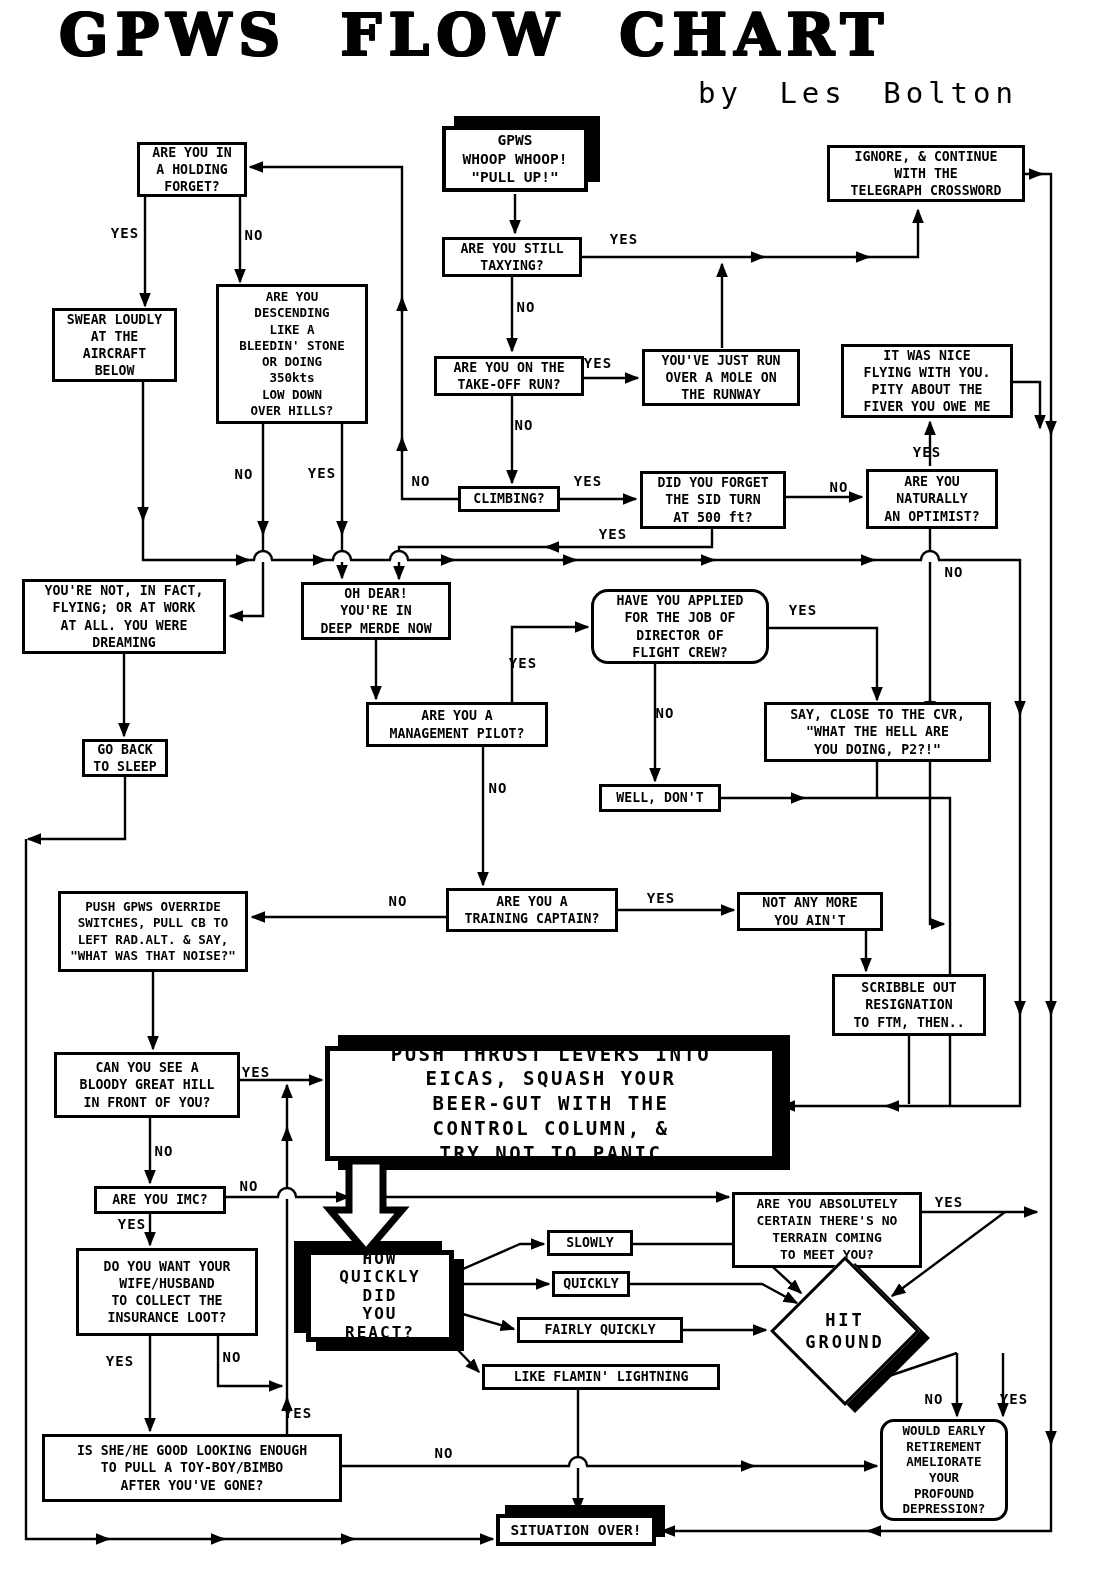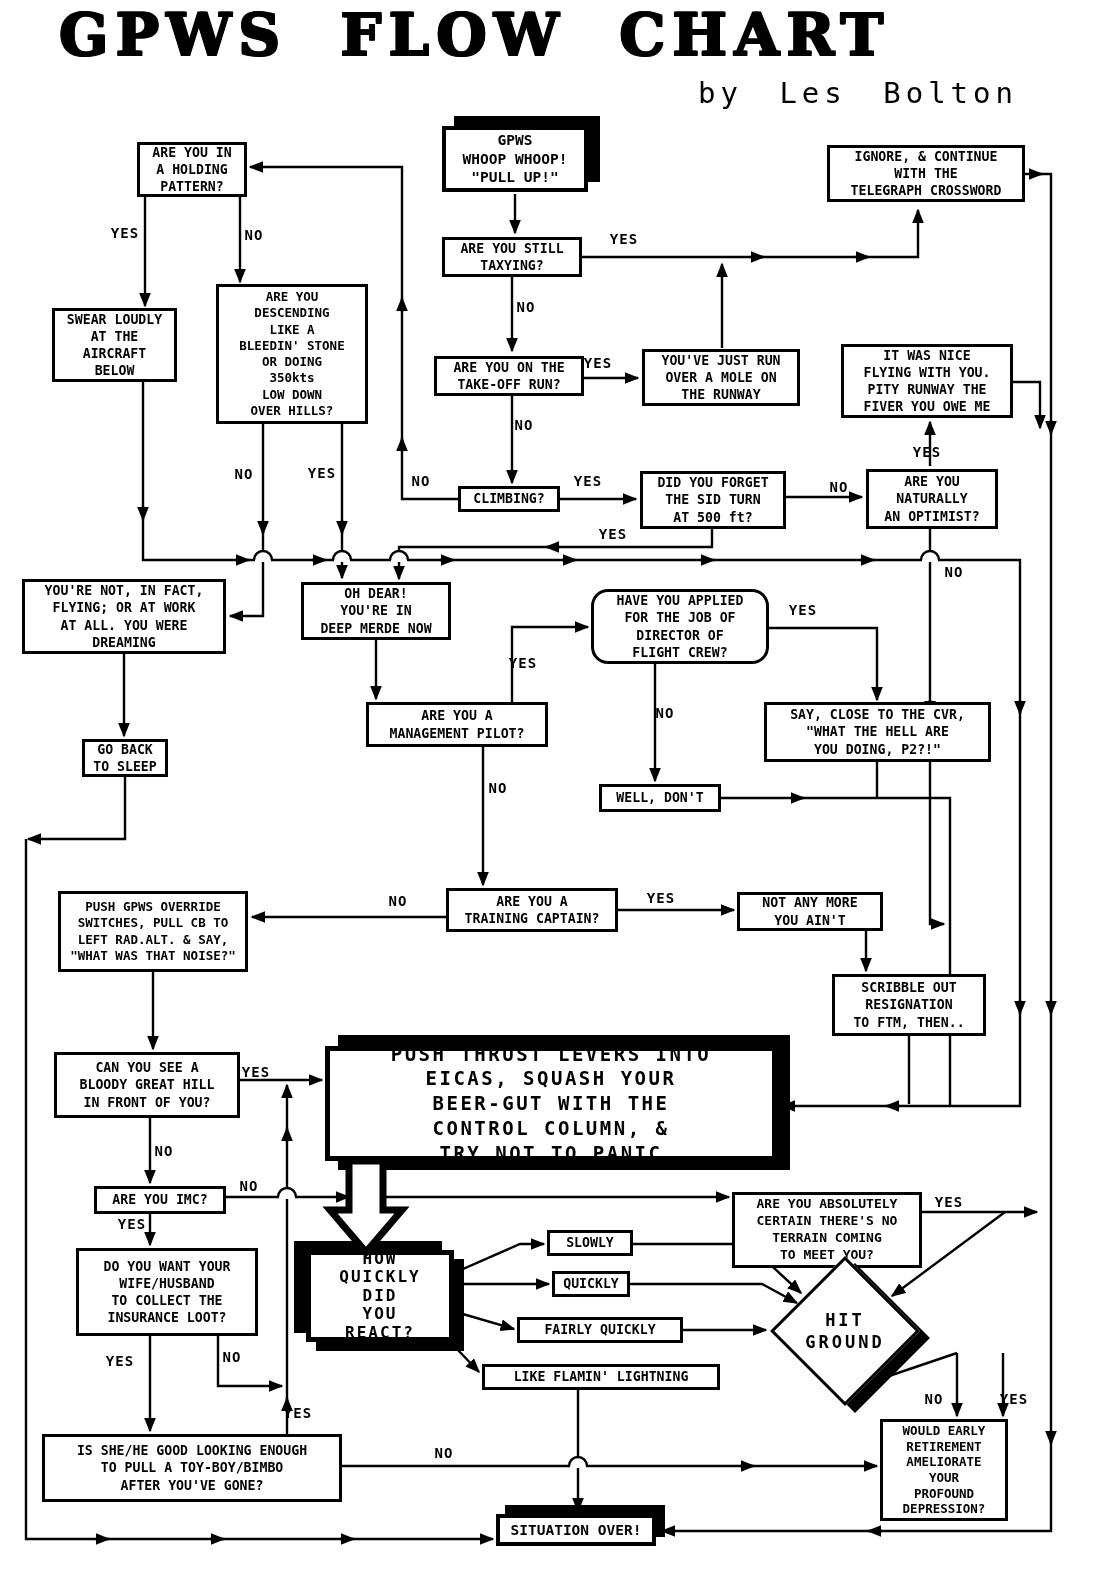--- a/index.html
+++ b/index.html
@@ -132,21 +132,21 @@
       <rect x="922" y="552" width="16" height="10" fill="#fff"></rect>
       <path d="M 921 560 A 9 9 0 0 1 939 560" fill="#fff" stroke="#000000" stroke-width="2.4"></path>
       <rect x="279" y="1189" width="16" height="10" fill="#fff"></rect>
       <path d="M 278 1197 A 9 9 0 0 1 296 1197" fill="#fff" stroke="#000000" stroke-width="2.4"></path>
       <rect x="570" y="1458" width="16" height="10" fill="#fff"></rect>
       <path d="M 569 1466 A 9 9 0 0 1 587 1466" fill="#fff" stroke="#000000" stroke-width="2.4"></path>
     </svg>
   <div id="nodes">
       <div class="node" style="left: 137px; top: 142px; width: 110px; height: 55px; font-size: 13.2px;">ARE YOU IN
 A HOLDING
-PATTERN?</div>
+FORGET?</div>
       <div class="node" style="left: 442px; top: 126px; width: 146px; height: 66px; font-size: 14.5px; border: 4px solid rgb(0, 0, 0); box-shadow: rgb(0, 0, 0) 12px -10px 0px;">GPWS
 WHOOP WHOOP!
 "PULL UP!"</div>
       <div class="node" style="left: 827px; top: 145px; width: 198px; height: 57px; font-size: 13.2px;">IGNORE, &amp; CONTINUE
 WITH THE
 TELEGRAPH CROSSWORD</div>
       <div class="node" style="left: 442px; top: 237px; width: 140px; height: 40px; font-size: 13.2px;">ARE YOU STILL
 TAXYING?</div>
       <div class="node" style="left: 52px; top: 308px; width: 125px; height: 74px; font-size: 13.2px;">SWEAR LOUDLY
 AT THE
@@ -160,21 +160,21 @@
 350kts
 LOW DOWN
 OVER HILLS?</div>
       <div class="node" style="left: 434px; top: 356px; width: 150px; height: 40px; font-size: 13.2px;">ARE YOU ON THE
 TAKE-OFF RUN?</div>
       <div class="node" style="left: 642px; top: 349px; width: 158px; height: 57px; font-size: 13.2px;">YOU'VE JUST RUN
 OVER A MOLE ON
 THE RUNWAY</div>
       <div class="node" style="left: 841px; top: 344px; width: 172px; height: 74px; font-size: 13.2px;">IT WAS NICE
 FLYING WITH YOU.
-PITY RUNWAY THE
+PITY ABOUT THE
 FIVER YOU OWE ME</div>
       <div class="node" style="left: 458px; top: 486px; width: 102px; height: 26px; font-size: 13.2px;">CLIMBING?</div>
       <div class="node" style="left: 640px; top: 471px; width: 146px; height: 58px; font-size: 13.2px;">DID YOU FORGET
 THE SID TURN
 AT 500 ft?</div>
       <div class="node" style="left: 866px; top: 469px; width: 132px; height: 60px; font-size: 13.2px;">ARE YOU
 NATURALLY
 AN OPTIMIST?</div>
       <div class="node" style="left: 22px; top: 579px; width: 204px; height: 75px; font-size: 13.2px;">YOU'RE NOT, IN FACT,
 FLYING; OR AT WORK
@@ -234,21 +234,21 @@
       <div class="node" style="left: 482px; top: 1364px; width: 238px; height: 26px; font-size: 13.2px;">LIKE FLAMIN' LIGHTNING</div>
       <div class="dwrap" style="left: 770px; top: 1256px; width: 150px; height: 150px;">
         <div class="dshadow" style="left: 32px; top: 29px;"></div>
         <div class="dbody"></div>
         <div class="dlabel" style="font-size: 17px; letter-spacing: 3px;">HIT
 GROUND</div>
       </div>
       <div class="node" style="left: 42px; top: 1434px; width: 300px; height: 68px; font-size: 13.2px;">IS SHE/HE GOOD LOOKING ENOUGH
 TO PULL A TOY-BOY/BIMBO
 AFTER YOU'VE GONE?</div>
-      <div class="node" style="left: 880px; top: 1419px; width: 128px; height: 102px; font-size: 12.5px; line-height: 1.25;">WOULD EARLY
+      <div class="node" style="left: 880px; top: 1419px; width: 128px; height: 102px; font-size: 12.5px; line-height: 1.25; border-radius: 14px;">WOULD EARLY
 RETIREMENT
 AMELIORATE
 YOUR
 PROFOUND
 DEPRESSION?</div>
       <div class="node" style="left: 496px; top: 1514px; width: 160px; height: 32px; font-size: 14.5px; border: 4px solid rgb(0, 0, 0); box-shadow: rgb(0, 0, 0) 9px -9px 0px;">SITUATION OVER!</div>
     </div>
   <div id="labels">
       <span class="lbl" style="left: 125px; top: 233px;">YES</span>
       <span class="lbl" style="left: 254px; top: 235px;">NO</span>

